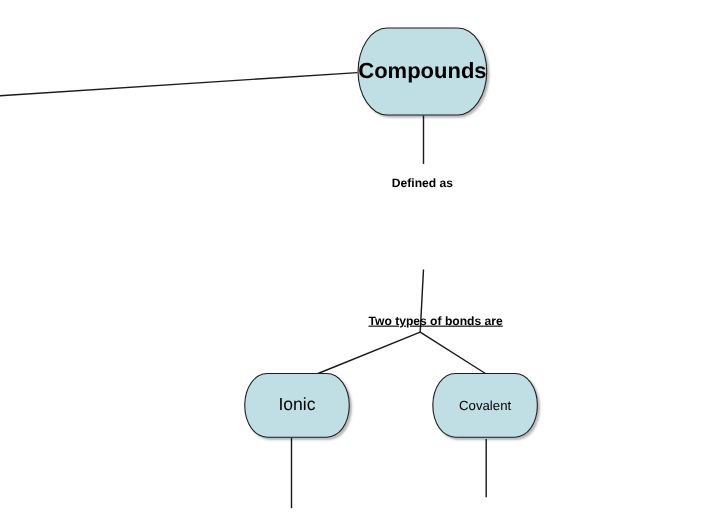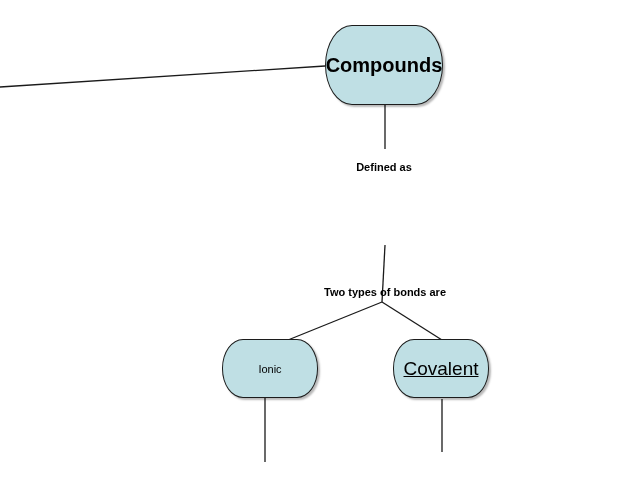--- a/index.html
+++ b/index.html
@@ -52,41 +52,40 @@
     left: 308px; top: 149px;
     width: 154px; height: 96px;
     border-radius: 27px / 47px;
     font-size: 15px;
     line-height: 22px;
   }
   #node-ionic {
     left: 222px; top: 339px;
     width: 96px; height: 59px;
     border-radius: 21px / 29px;
-    font-size: 11px;
+    font-size: 16px;
   }
   #node-covalent {
     left: 393px; top: 339px;
     width: 96px; height: 59px;
     border-radius: 21px / 29px;
-    font-size: 19px;
-    text-decoration: underline;
+    font-size: 12px;
   }
   .edge-label {
     position: absolute;
     font-size: 11px;
     font-weight: bold;
     text-align: center;
     line-height: 13px;
     color: var(--text, #000000);
     white-space: nowrap;
   }
   #label-come-together { left: 69px;  top: 68px;  width: 170px; }
   #label-defined-as    { left: 334px; top: 121px; width: 100px; margin-top: 40px; }
-  #label-two-types     { left: 300px; top: 286px; width: 170px; }
+  #label-two-types     { left: 311px; top: 286px; width: 170px; text-decoration: underline; }
 </style>
 </head>
 <body>
 
 <div class="stage">
 
   <svg class="edges" viewBox="0 0 638 479">
     <line x1="0" y1="87" x2="325" y2="66"></line>
     <line x1="385" y1="105" x2="385" y2="149"></line>
     <line x1="385" y1="245" x2="382" y2="302"></line>

